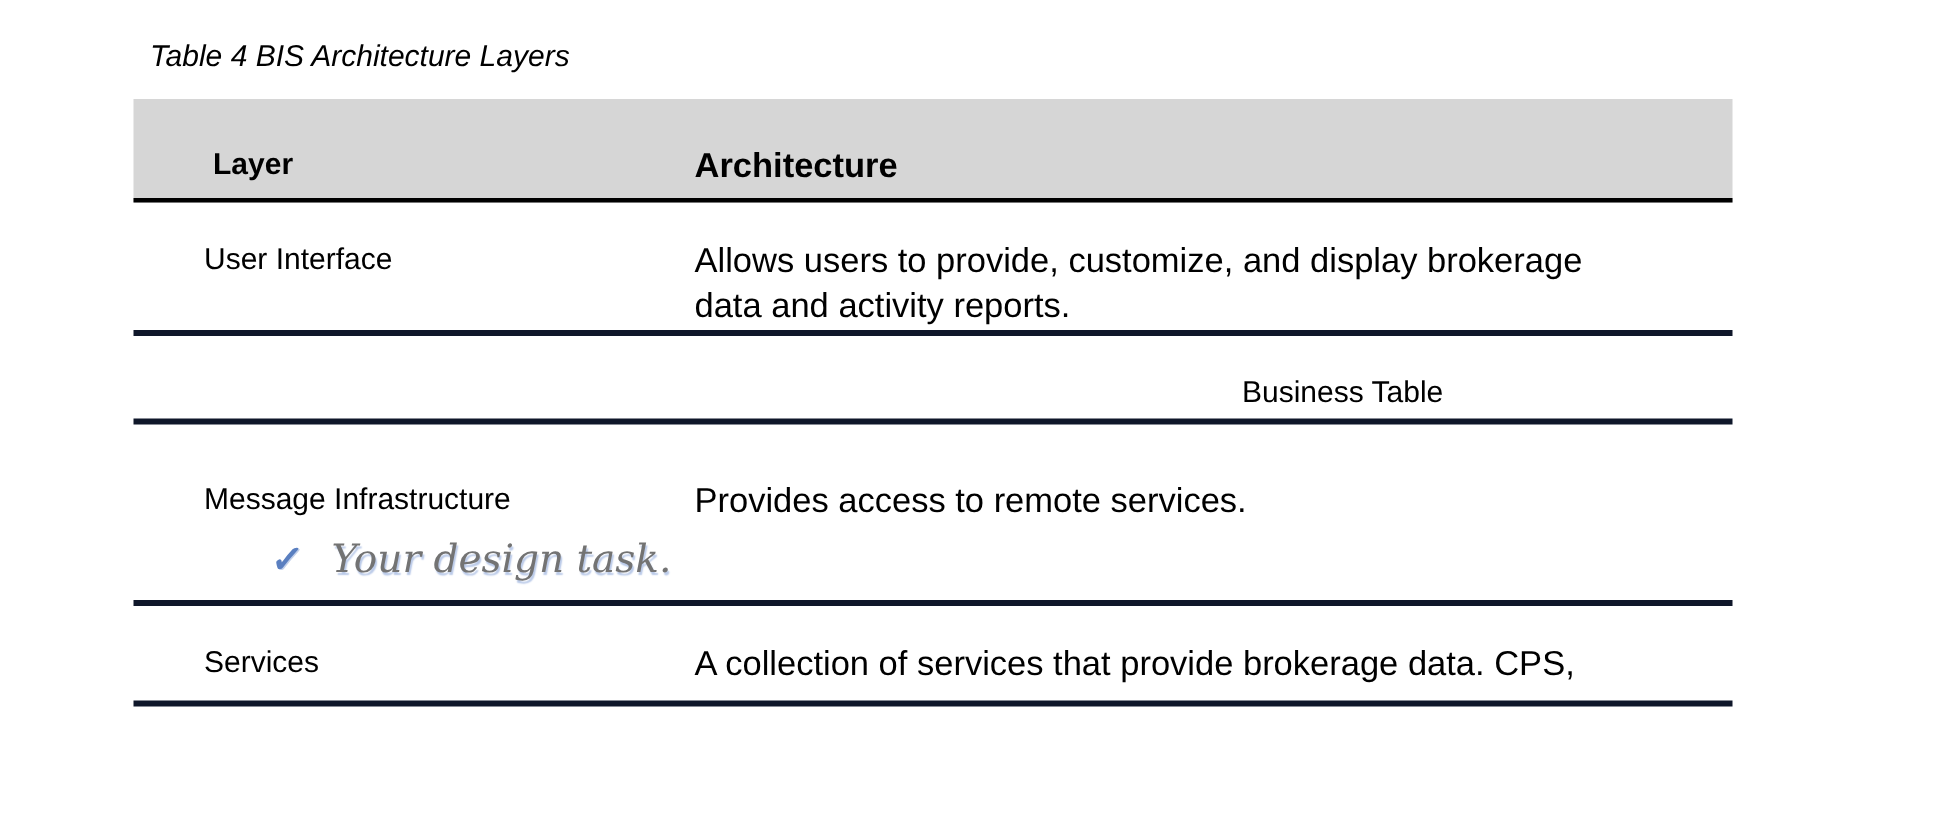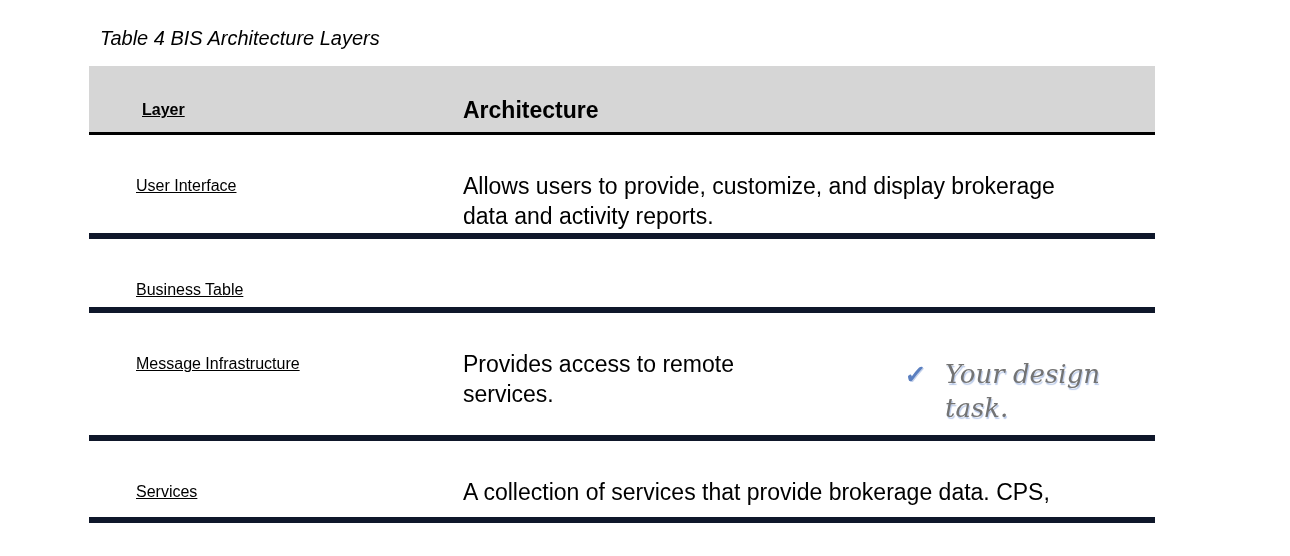--- a/index.html
+++ b/index.html
@@ -34,43 +34,43 @@
     align-items: flex-end;
     border-bottom: 3px solid #000000;
     padding-bottom: 7px;
   }
   .header-row .cell-layer,
   .header-row .cell-desc {
     font-weight: bold;
   }
   .trow {
     display: flex;
-    border-bottom: 6px solid #0f172a;
-    padding-top: 36px;
+    border-bottom: 4px solid #0f172a;
+    padding-top: 23px;
     padding-bottom: 2px;
+    justify-content: flex-end;
   }
   .trow.row-services { padding-bottom: 10px; }
   .cell-layer {
     width: 374px;
     flex: 0 0 374px;
     padding-left: 47px;
-    font-size: 16px;
+    font-size: 20px;
     line-height: 30px;
-    text-decoration: underline;
   }
   .header-row .cell-layer { padding-left: 53px; }
   .cell-desc {
     flex: 1 1 auto;
     padding-right: 30px;
     font-size: 23px;
     line-height: 30px;
     white-space: pre-line;
   }
   .row-body { display: flex; }
-  .row-message { flex-direction: row; padding-bottom: 10px; }
+  .row-message { flex-direction: column; padding-bottom: 10px; margin-top: 12px; }
   .annotation {
     display: flex;
     align-items: baseline;
     margin: 8px 0 0 92px;
     color: #4272c2;
   }
   .check-icon {
     font-size: 25px;
     font-weight: bold;
     color: #5a7fc0;

